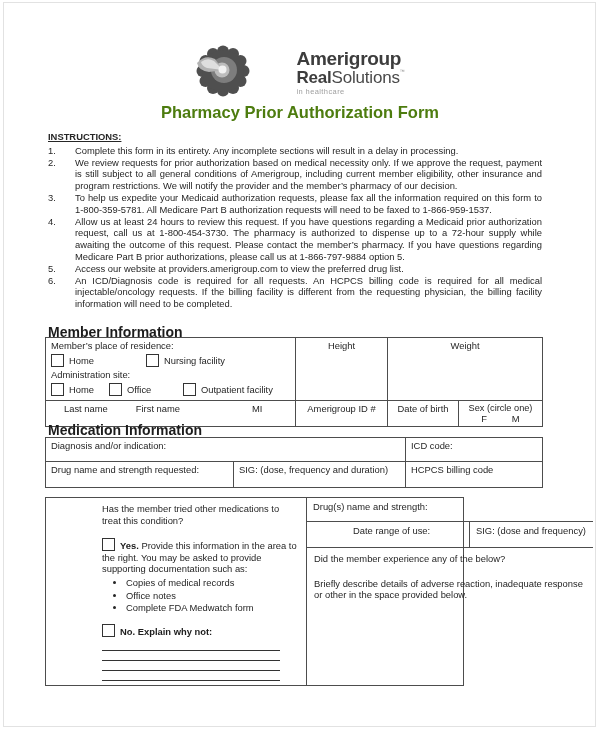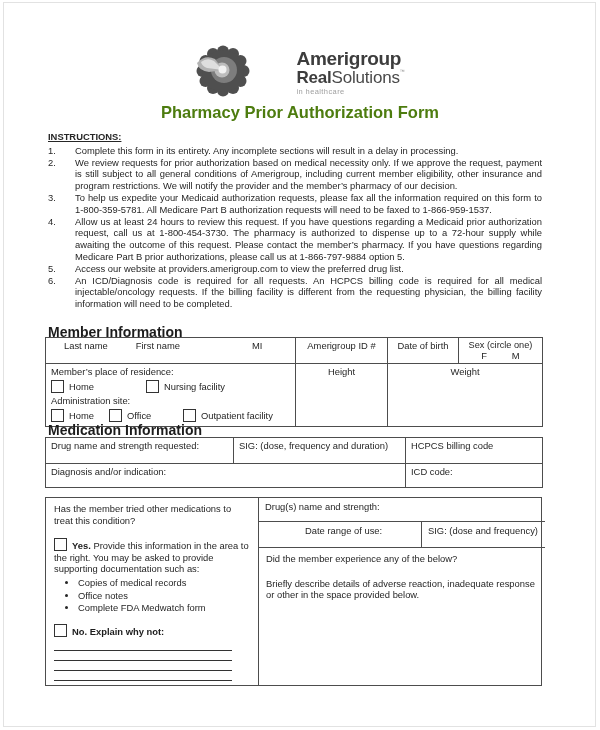--- a/index.html
+++ b/index.html
@@ -38,22 +38,22 @@
   .name-row span.m1{margin-left:28px;}
   .name-row span.m2{margin-left:72px;}
   .sex-fm{display:flex;justify-content:space-around;padding:0 8px;}
 
   .cb{display:inline-block;width:11px;height:11px;border:1.2px solid #333;background:#fff;
       vertical-align:-2px;margin-right:5px;flex:none;}
   .cb-row{display:flex;align-items:center;margin:3px 0 2px;}
   .cb-item{display:flex;align-items:center;}
 
   
-  .bottom{position:absolute;top:497px;left:45px;width:497px;height:189px;
-          border:1px solid #4d4d4d;display:flex;font-size:9.4px;box-sizing:border-box;}
+  .bottom{position:absolute;top:497px;left:45px;width:419px;height:189px;
+          border:1px solid #4d4d4d;display:flex;font-size:9.4px;box-sizing:border-box;padding-left:48px;}
   .bottom-left{width:213px;flex:none;border-right:1px solid #4d4d4d;box-sizing:border-box;
                padding:5px 8px 0;line-height:11.6px;}
   .bottom-right{flex:1;display:flex;flex-direction:column;}
   .br-rowA{height:24px;border-bottom:1px solid #4d4d4d;box-sizing:border-box;padding:3px 6px;}
   .br-rowB{height:26px;border-bottom:1px solid #4d4d4d;box-sizing:border-box;display:flex;}
   .br-date{width:123px;flex:none;border-right:1px solid #4d4d4d;box-sizing:border-box;padding:3px 6px;margin-left:40px;}
   .br-sig{flex:1;padding:3px 6px;}
   .br-free{flex:1;padding:5px 7px;line-height:11.6px;}
   .exp-row{display:flex;align-items:center;margin-top:3px;}
   .exp-row .cb-item{margin-right:0;}
@@ -138,85 +138,85 @@
 
   <div class="section-head" style="top:324px;">Member Information</div>
   <table class="member-table">
     <colgroup>
         <col style="width:250px">
         <col style="width:92px">
         <col style="width:71px">
         <col style="width:84px">
       </colgroup>
     <tbody>
-        <tr style="height:26px;">
+        <tr style="height:46px;">
+      <td>
+        <div>Member’s place of residence:</div>
+        <div class="cb-row">
+          <span class="cb-item" style="width:95px;">
+                <span class="cb"></span>
+                <span>Home</span>
+              </span>
+          <span class="cb-item">
+                <span class="cb"></span>
+                <span>Nursing facility</span>
+              </span>
+        </div>
+        <div>Administration site:</div>
+        <div class="cb-row">
+          <span class="cb-item" style="width:58px;">
+                <span class="cb"></span>
+                <span>Home</span>
+              </span>
+          <span class="cb-item" style="width:74px;">
+                <span class="cb"></span>
+                <span>Office</span>
+              </span>
+          <span class="cb-item">
+                <span class="cb"></span>
+                <span>Outpatient facility</span>
+              </span>
+        </div>
+      </td>
+      <td class="center"><span>Height</span></td>
+      <td class="center" colspan="2"><span>Weight</span></td>
+    </tr>
+    <tr style="height:26px;">
       <td class="name-row" style="padding-left:18px;">
         <span>Last name</span><span class="m1">First name</span><span class="m2">MI</span>
       </td>
       <td class="center"><span>Amerigroup ID #</span></td>
       <td class="center"><span>Date of birth</span></td>
       <td class="center" style="padding:2px 2px;">
         <div style="font-size:9.2px;">Sex (circle one)</div>
         <div class="sex-fm">
           <span>F</span>
           <span>M</span>
         </div>
       </td>
     </tr>
-    <tr style="height:46px;">
-      <td>
-        <div>Member’s place of residence:</div>
-        <div class="cb-row">
-          <span class="cb-item" style="width:95px;">
-                <span class="cb"></span>
-                <span>Home</span>
-              </span>
-          <span class="cb-item">
-                <span class="cb"></span>
-                <span>Nursing facility</span>
-              </span>
-        </div>
-        <div>Administration site:</div>
-        <div class="cb-row">
-          <span class="cb-item" style="width:58px;">
-                <span class="cb"></span>
-                <span>Home</span>
-              </span>
-          <span class="cb-item" style="width:74px;">
-                <span class="cb"></span>
-                <span>Office</span>
-              </span>
-          <span class="cb-item">
-                <span class="cb"></span>
-                <span>Outpatient facility</span>
-              </span>
-        </div>
-      </td>
-      <td class="center"><span>Height</span></td>
-      <td class="center" colspan="2"><span>Weight</span></td>
-    </tr>
   </tbody>
     </table>
 
   <div class="section-head" style="top:422px;">Medication Information</div>
   <table class="med-table">
     <colgroup>
         <col style="width:188px">
         <col style="width:172px">
         <col style="width:137px">
       </colgroup>
     <tbody>
-        <tr style="height:26px;">
+        <tr style="height:24px;">
+      <td colspan="2"><span>Diagnosis and/or indication:</span></td>
+      <td><span>ICD code:</span></td>
+    </tr>
+    <tr style="height:26px;">
       <td><span>Drug name and strength requested:</span></td>
       <td><span>SIG: (dose, frequency and duration)</span></td>
       <td><span>HCPCS billing code</span></td>
-    </tr>
-    <tr style="height:24px;">
-      <td colspan="2"><span>Diagnosis and/or indication:</span></td>
-      <td><span>ICD code:</span></td>
     </tr>
   </tbody>
     </table>
 
   <div class="bottom">
     <div class="bottom-left">
       <div style="width:185px;">Has the member tried other medications to treat this condition?</div>
       <div class="spacer12"></div>
       <div class="yes-para">
         <span class="cb"></span><b class="inkb">Yes.</b><span> Provide this information in the area to the right. You may be asked to provide supporting documentation such as:</span>

